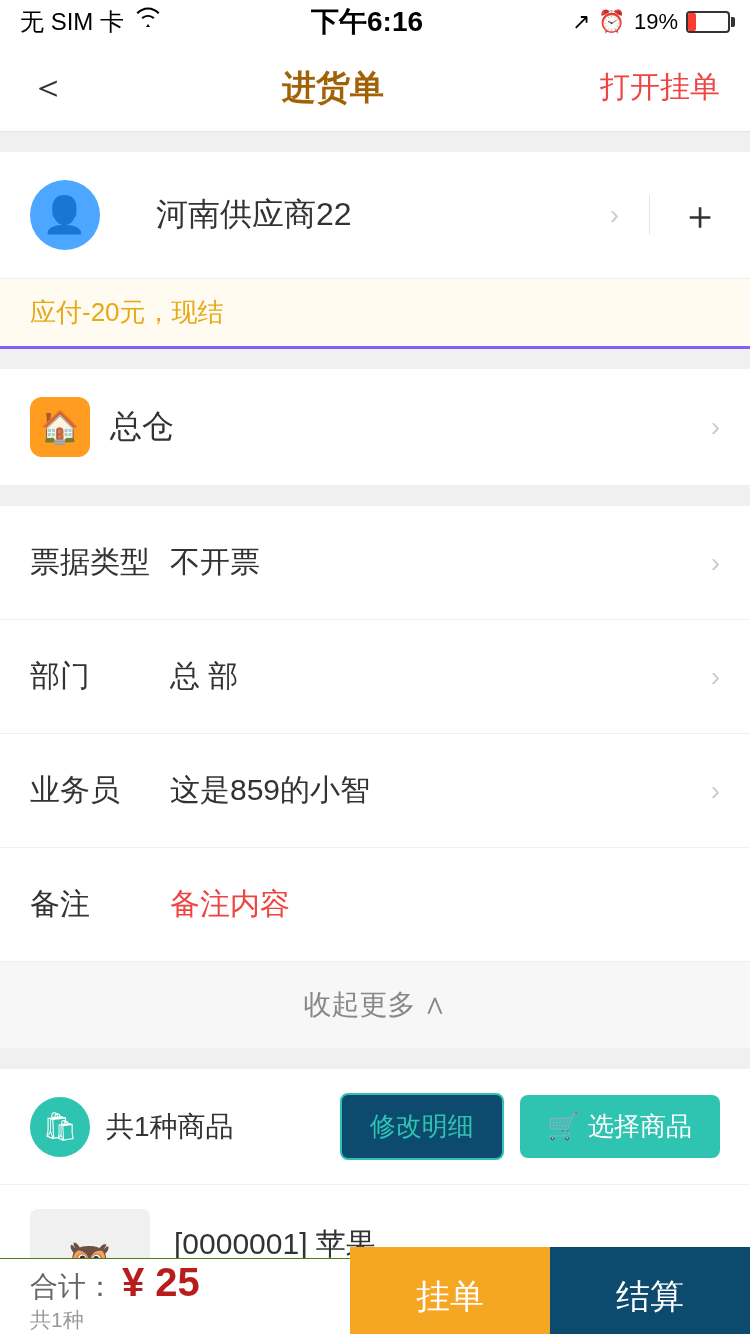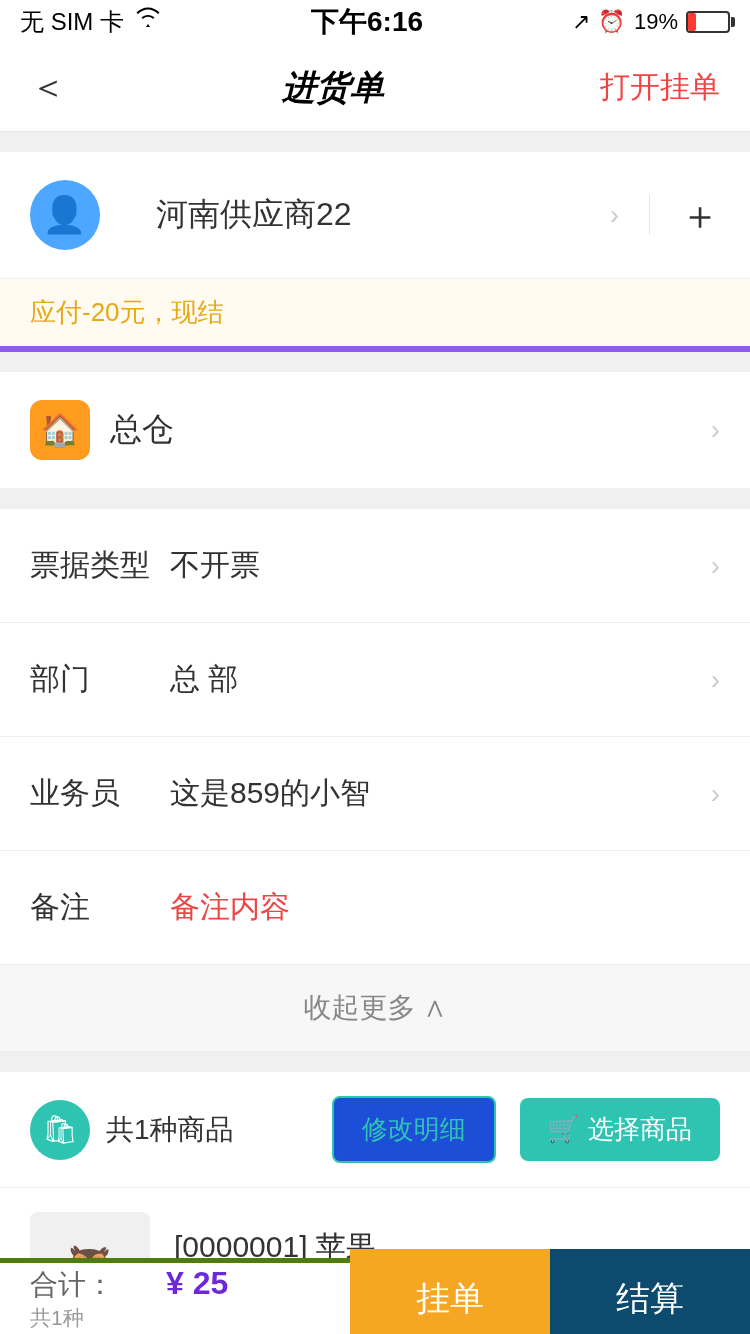--- a/index.html
+++ b/index.html
@@ -48,21 +48,21 @@
       align-items: center;
       justify-content: space-between;
       padding: 0 30px;
       border-bottom: 1px solid #e5e5e5;
     }
     .nav-back {
       font-size: 36px; color: #333; cursor: pointer;
       display: flex; align-items: center;
     }
     .nav-title {
-      font-size: 34px; font-weight: 600; color: #000000; font-style: italic;
+      font-size: 34px; font-weight: 600; color: #a16207;
     }
     .nav-action {
       font-size: 30px; color: #ef4444; cursor: pointer;
     }
 
     
     .section-gap {
       width: 750px;
       height: 20px;
       background: #f0f0f0;
@@ -92,21 +92,21 @@
     .supplier-arrow { font-size: 28px; color: #ccc; margin-right: 30px; }
     .supplier-divider { width: 1px; height: 40px; background: #e5e5e5; margin-right: 30px; }
     .supplier-add { font-size: 40px; color: #333; }
 
     
     .notice-bar {
       background: #fffbf0;
       padding: 16px 30px;
       font-size: 26px;
       color: #e6a817;
-      border-bottom: 6px solid #8b5cf6;
+      border-bottom: 3px solid #8b5cf6;
     }
 
     
     .warehouse-row {
       display: flex;
       align-items: center;
       padding: 28px 30px;
       background: #fff;
     }
     .warehouse-icon-wrap {
@@ -151,23 +151,23 @@
     }
     .product-icon-wrap {
       width: 60px; height: 60px; border-radius: 50%; background: #2fc4b2;
       display: flex; align-items: center; justify-content: center;
       margin-right: 16px; flex-shrink: 0;
     }
     .product-icon { font-size: 28px; color: #fff; }
     .product-count { flex: 1; font-size: 28px; color: #333; }
     .btn-outline {
       border: 2px solid #2fc4b2; color: #2fc4b2;
-      background: #1d4ed8; padding: 14px 28px;
+      background: #0c4a6e; padding: 14px 28px;
       border-radius: 8px; font-size: 26px; cursor: pointer;
-      margin-right: 24px;
+      margin-right: 16px;
     }
     .btn-solid {
       background: #2fc4b2; color: #fff;
       border: none; padding: 14px 28px;
       border-radius: 8px; font-size: 26px; cursor: pointer;
       display: flex; align-items: center; gap: 8px;
     }
 
     
     .product-item {
@@ -192,35 +192,35 @@
     
     .bottom-bar {
       position: fixed;
       bottom: 0;
       left: 0;
       width: 750px;
       height: 76px;
       background: #fff;
       display: flex;
       align-items: center;
-      border-top: 5px solid #4d7c0f;
+      border-top: 1px solid #4d7c0f;
     }
     .total-section {
       flex: 1;
       padding: 0 30px;
     }
     .total-main {
       font-size: 30px;
       color: #333;
       display: flex;
       align-items: baseline;
       gap: 8px;
     }
     .total-label { font-size: 28px; color: #666; }
-    .total-amount { font-size: 32px; font-weight: 600; color: #6d28d9; margin-left: 44px; }
+    .total-amount { font-size: 40px; font-weight: 600; color: #b91c1c; }
     .total-sub { font-size: 21px; color: #999; }
     .btn-suspend {
       width: 200px; height: 100px; background: #f5a623;
       display: flex; align-items: center; justify-content: center;
       font-size: 34px; color: #fff; cursor: pointer; flex-shrink: 0;
     }
     .btn-checkout {
       width: 200px; height: 100px; background: #0c4a6e;
       display: flex; align-items: center; justify-content: center;
       font-size: 34px; color: #fff; cursor: pointer; flex-shrink: 0;

